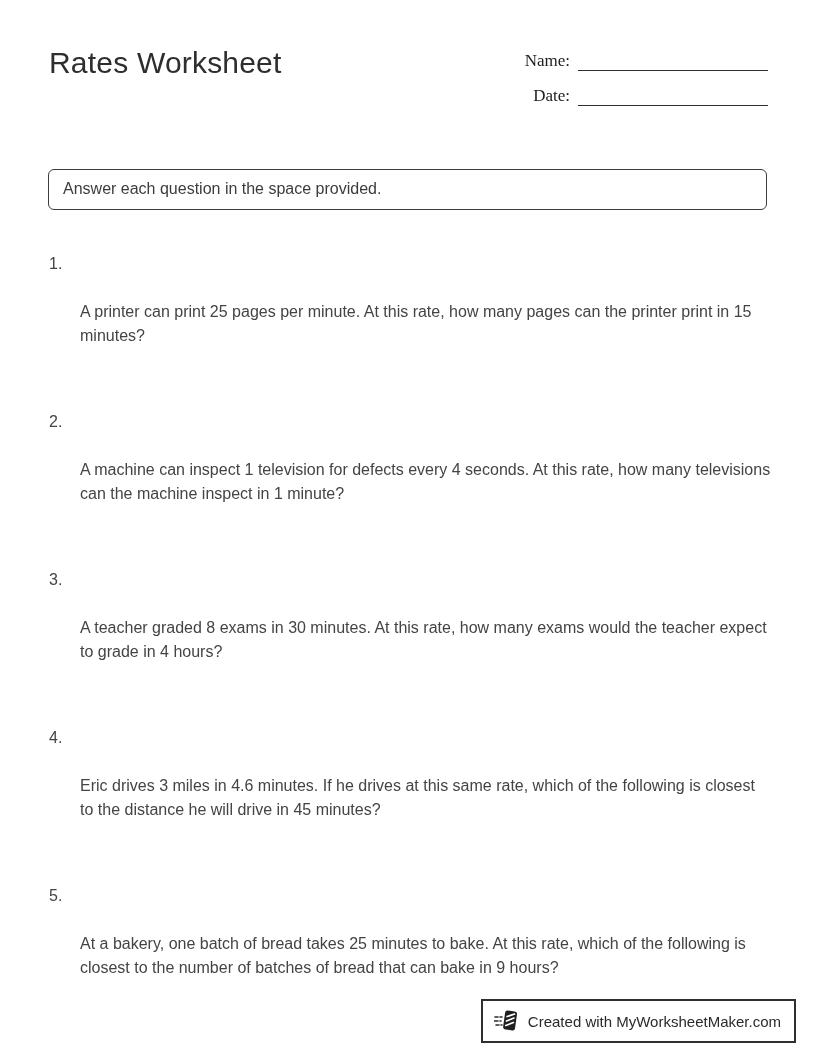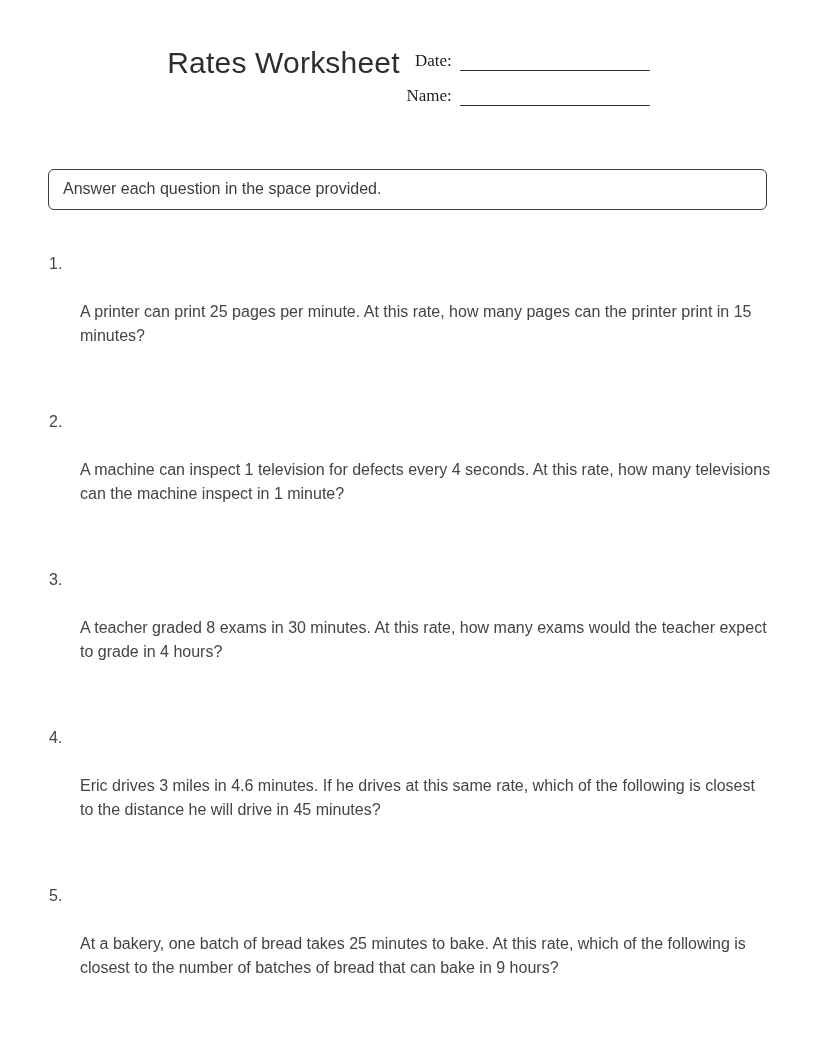--- a/index.html
+++ b/index.html
@@ -17,21 +17,21 @@
     overflow: hidden;
     box-sizing: border-box;
   }
   
   .header {
     position: absolute;
     top: 46px;
     left: 49px;
     right: 48px;
     display: flex;
-    justify-content: center;
+    justify-content: space-between;
     align-items: flex-start;
   }
   .worksheet-title {
     font-size: 30px;
     font-weight: 400;
     letter-spacing: 0.2px;
     color: #2e2e2e;
     margin: 0;
     line-height: 1.1;
   }
@@ -120,25 +120,25 @@
 </head>
 <body>
 
 <div class="page">
 
   <div class="header">
     <h1 class="worksheet-title">Rates Worksheet</h1>
 
     <div class="name-date-block">
       <div class="nd-row">
-        <span class="nd-label">Date:</span>
+        <span class="nd-label">Name:</span>
         <span class="nd-line"></span>
       </div>
       <div class="nd-row">
-        <span class="nd-label">Name:</span>
+        <span class="nd-label">Date:</span>
         <span class="nd-line"></span>
       </div>
     </div>
   </div>
 
   <div class="instruction-box">Answer each question in the space provided.</div>
 
   <div class="question-list">
     <div class="question">
       <span class="q-number">1.</span>
@@ -159,14 +159,30 @@
       <span class="q-number">4.</span>
       <span class="q-text">Eric drives 3 miles in 4.6 minutes. If he drives at this same rate, which of the following is closest to the distance he will drive in 45 minutes?</span>
     </div>
 
     <div class="question">
       <span class="q-number">5.</span>
       <span class="q-text">At a bakery, one batch of bread takes 25 minutes to bake. At this rate, which of the following is closest to the number of batches of bread that can bake in 9 hours?</span>
     </div>
   </div>
 
+  <div class="footer-badge">
+    <span class="logo-icon">
+      <svg width="26" height="26" viewBox="0 0 26 26">
+
+        <line x1="1" y1="9" x2="8" y2="9" stroke="#2a2a2a" stroke-width="1.6" stroke-linecap="round" stroke-dasharray="3 2"></line>
+        <line x1="0" y1="13" x2="7" y2="13" stroke="#2a2a2a" stroke-width="1.6" stroke-linecap="round" stroke-dasharray="4 2"></line>
+        <line x1="2" y1="17" x2="8" y2="17" stroke="#2a2a2a" stroke-width="1.6" stroke-linecap="round" stroke-dasharray="3 2"></line>
+
+        <g transform="rotate(8 16 13)">
+          <rect x="10" y="3" width="12" height="19" rx="2.5" fill="#1f1f1f"></rect>
+          <path d="M12.5 9 L19.5 5.5 M12.5 13.5 L19.5 9.5 M12.5 18 L19.5 14" stroke="#ffffff" stroke-width="1.7" stroke-linecap="round"></path>
+        </g>
+      </svg>
+    </span>
+    <span class="footer-credit">Created with MyWorksheetMaker.com</span>
+  </div>
 
 </div>
 
 </body></html>

